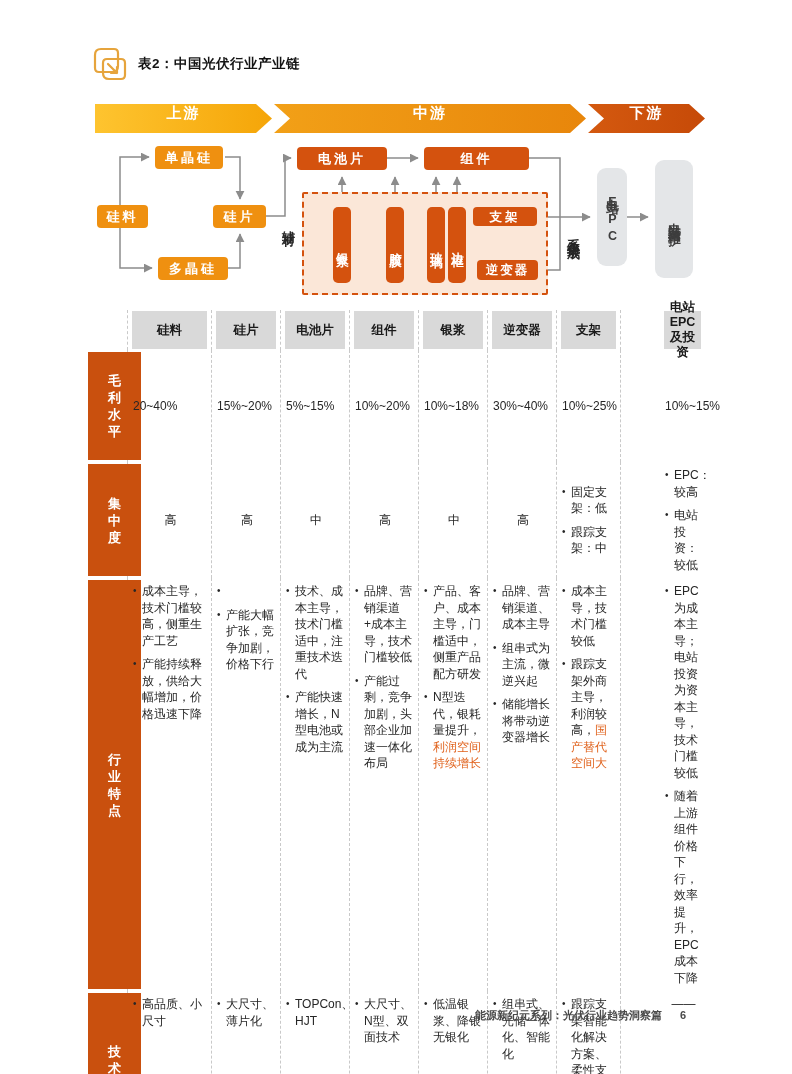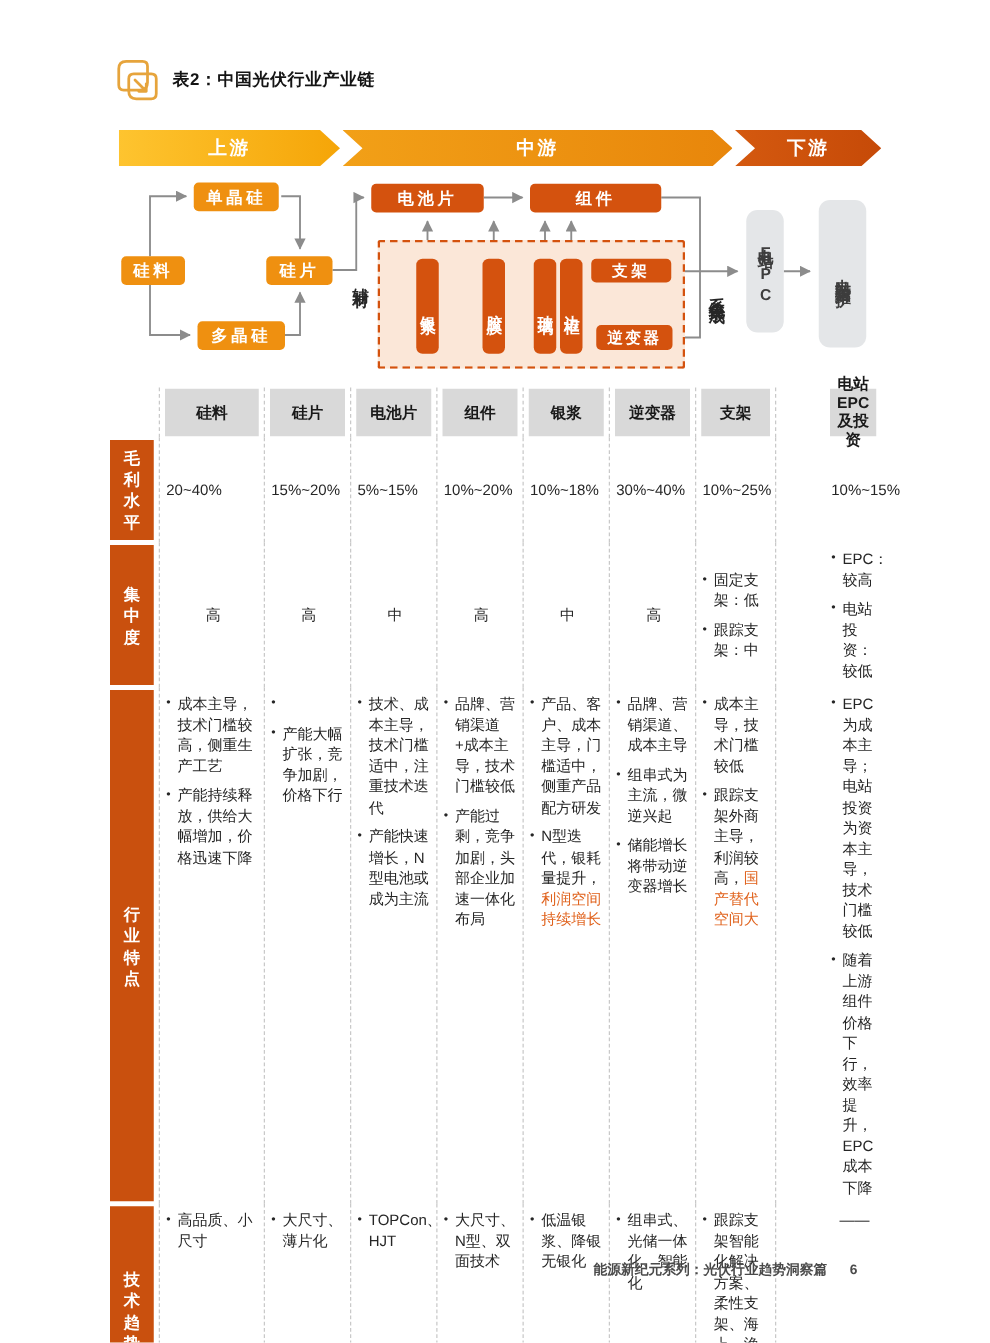--- a/index.html
+++ b/index.html
@@ -8,21 +8,21 @@
     width: 792px; height: 1074px; position: relative; overflow: hidden;
     font-family: "Liberation Sans", "DejaVu Sans", sans-serif;
     color: #262626;
   }
   
   .titlebar { position:absolute; left:88px; top:42px; width:620px; height:44px; display:flex; align-items:center; }
   .logo { width:44px; height:44px; flex:none; }
   .title-text { font-size:13.5px; font-weight:800; color:#141414; margin-left:6px; letter-spacing:0.5px; }
   
   .flow { position:absolute; left:88px; top:100px; width:620px; height:202px; }
-  .stage { position:absolute; top:4px; height:29px; display:flex; align-items:center; justify-content:center;
+  .stage { position:absolute; top:4px; height:29px; display:flex; justify-content:center;
            color:#fff; font-weight:800; font-size:15px; letter-spacing:2px; }
   .stage-first { clip-path: polygon(0 0, calc(100% - 16px) 0, 100% 50%, calc(100% - 16px) 100%, 0 100%); }
   .stage-next  { clip-path: polygon(0 0, calc(100% - 16px) 0, 100% 50%, calc(100% - 16px) 100%, 0 100%, 16px 50%); }
   .st-up   { left:7px;   width:177px; background:linear-gradient(90deg,#FEC42F,#F5A508); }
   .st-mid  { left:186px; width:312px; background:linear-gradient(90deg,#F2A017,#E8860B); }
   .st-down { left:500px; width:117px; background:linear-gradient(90deg,#D4590F,#C64A08); }
   .fbox { position:absolute; border-radius:4px; color:#fff; font-weight:700; font-size:13px;
           display:flex; align-items:center; justify-content:center; letter-spacing:3px; line-height:14px; }
   .up-node  { background:#EF9010; }
   .mid-node { background:#D4520E; }
@@ -39,21 +39,21 @@
   .itable { position:absolute; left:88px; top:310px; width:617px; }
   .trow { display:grid; grid-template-columns:40px 84px 69px 69px 69px 69px 69px 64px 84px; }
   .cell { border-right:1px dashed #C9C9C9; }
   .trow .cell:last-child { border-right:none;margin-left:39px; }
   .thead .cell { height:40px; display:flex; }
   .hblock { flex:1; margin:1px 4px; background:#D9D9D9; display:flex; align-items:center; justify-content:center;
             font-weight:800; font-size:12.5px; color:#1a1a1a; text-align:center; line-height:15px; padding:0 2px; }
   .corner { background:transparent; }
   .labelcell { display:flex; }
   .rlabel { flex:1; margin:2px 4px 2px 0; background:#C9500E; color:#fff; font-weight:800; font-size:13px;
-            display:flex; align-items:center; justify-content:center; text-align:center; line-height:17px; padding:6px; }
+            display:flex; align-items:center; justify-content:center; text-align:center; line-height:17px; padding:20px; }
   .body { padding:5px 3px 5px 5px; font-size:12px; line-height:16.5px; color:#262626;
           display:flex; flex-direction:column; justify-content:flex-start; row-gap:7px; }
   .r0 .cell { min-height:46px; }
   .r1 .cell { min-height:100px; }
   .r2 .cell { min-height:298px; }
   .r3 .cell { min-height:172px; }
   .r0 .body, .r1 .body { justify-content:center; }
   .ctr { align-items:center; text-align:center; }
   .bi { display:flex; }
   .bdot { width:9px; flex:none; font-size:10px; line-height:16.5px; }

